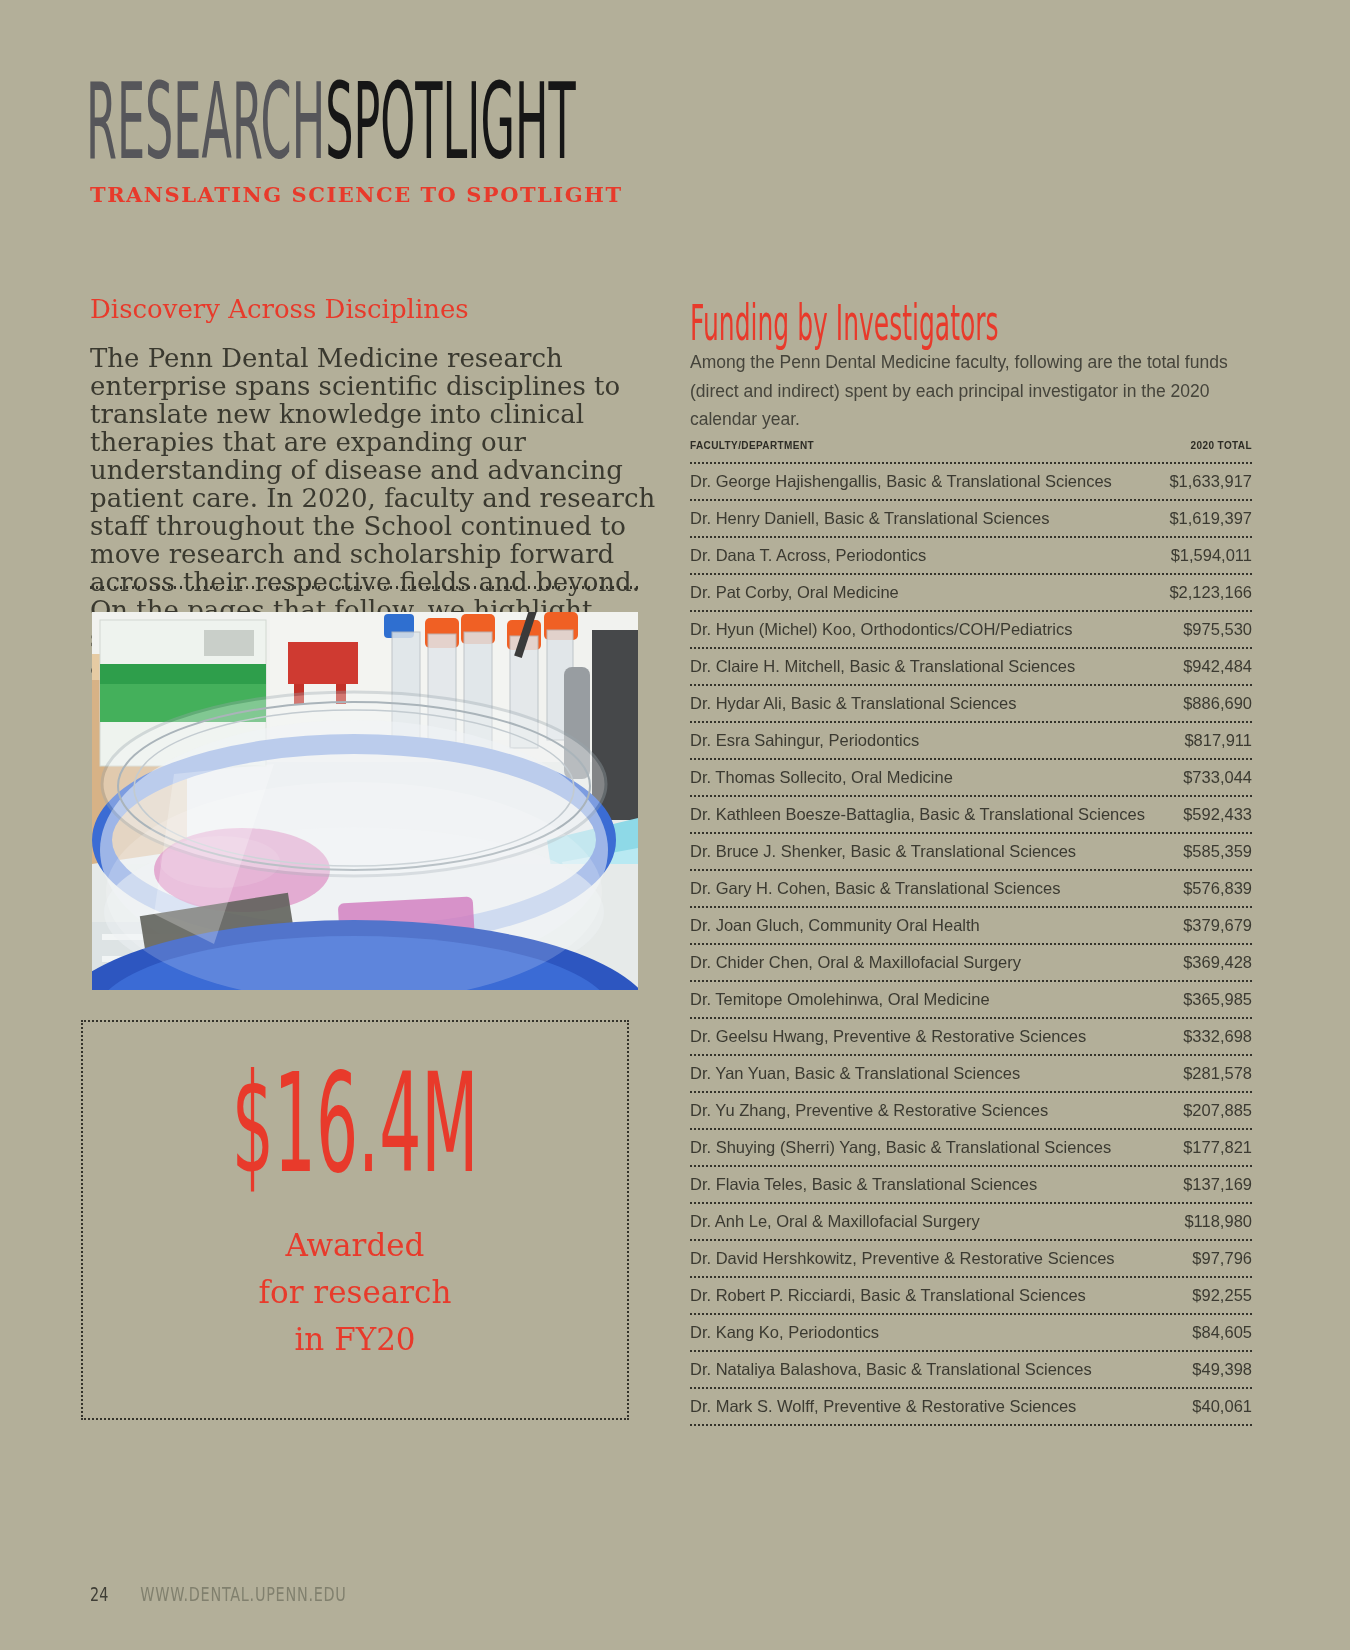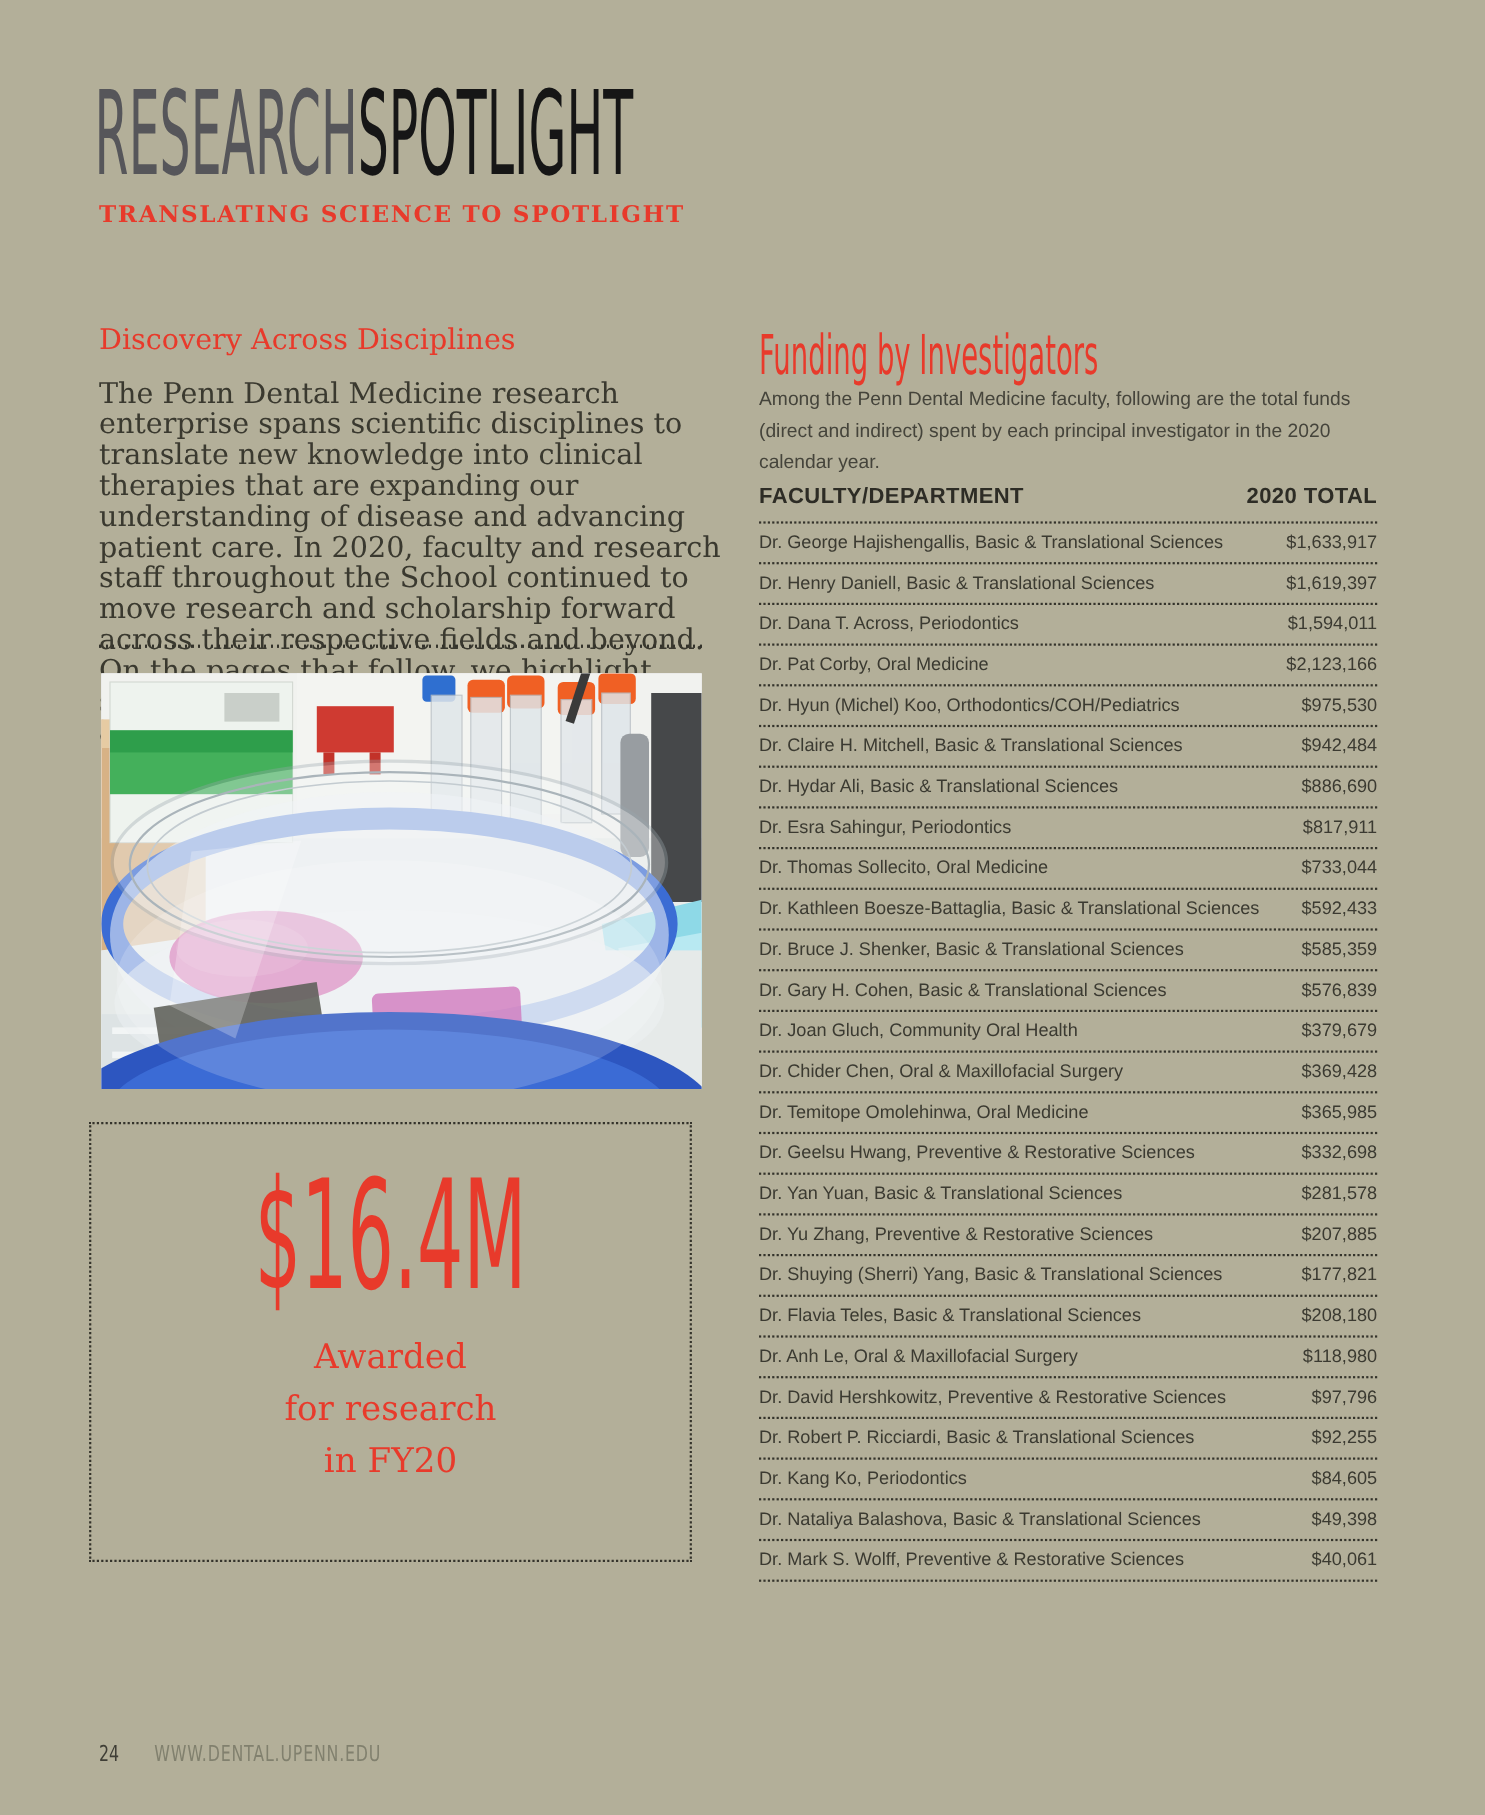--- a/index.html
+++ b/index.html
@@ -51,40 +51,40 @@
   .callout{
     position:absolute;left:81px;top:1020px;width:548px;height:400px;
     border:2px dotted var(--ink);text-align:center;
   }
   .callout-amount{
     margin-top:26px;display:inline-block;white-space:nowrap;
     font-family:"DejaVu Sans",sans-serif;font-size:138px;line-height:1.1;
     color:var(--accent-red);transform:scaleX(.48);transform-origin:50% 0;
   }
   .callout-caption{
-    margin-top:11px;font-family:"DejaVu Serif",serif;font-size:31px;line-height:47px;
+    margin-top:22px;font-family:"DejaVu Serif",serif;font-size:31px;line-height:47px;
     color:var(--accent-red);
   }
   
   .r-heading{
     position:absolute;left:690px;top:298px;white-space:nowrap;
     font-family:"DejaVu Sans",sans-serif;font-size:50px;line-height:1;
     color:var(--accent-red);transform:scaleX(.50);transform-origin:0 0;
   }
   .r-intro{
     position:absolute;left:690px;top:348px;width:548px;
     font-family:"Liberation Sans",sans-serif;font-size:17.5px;line-height:28.5px;color:#45443b;
   }
   .f-table{
     position:absolute;left:690px;top:440px;width:562px;
     font-family:"Liberation Sans",sans-serif;
   }
   .f-table .thead{
     display:flex;justify-content:space-between;align-items:baseline;
-    font-weight:bold;font-size:20px;letter-spacing:.4px;color:#2d2c25;
+    font-weight:bold;font-size:10px;letter-spacing:.4px;color:#2d2c25;
     padding-bottom:11px;
     border-bottom:2px dotted var(--ink);
   }
   .f-table .trow{
     display:flex;justify-content:space-between;align-items:baseline;
     padding:8px 0;border-bottom:2px dotted var(--ink);
     font-size:16.5px;color:#3b3a31;
   }
   .f-table .tname{flex:1 1 auto;padding-right:8px;white-space:nowrap;}
   .f-table .tamount{flex:0 0 auto;text-align:right;white-space:nowrap;}
@@ -269,21 +269,21 @@
         <div class="trow">
           <span class="tname">Dr. Yu Zhang, Preventive &amp; Restorative Sciences</span>
           <span class="tamount">$207,885</span>
         </div>
         <div class="trow">
           <span class="tname">Dr. Shuying (Sherri) Yang, Basic &amp; Translational Sciences</span>
           <span class="tamount">$177,821</span>
         </div>
         <div class="trow">
           <span class="tname">Dr. Flavia Teles, Basic &amp; Translational Sciences</span>
-          <span class="tamount">$208,180</span>
+          <span class="tamount">$137,169</span>
         </div>
         <div class="trow">
           <span class="tname">Dr. Anh Le, Oral &amp; Maxillofacial Surgery</span>
           <span class="tamount">$118,980</span>
         </div>
         <div class="trow">
           <span class="tname">Dr. David Hershkowitz, Preventive &amp; Restorative Sciences</span>
           <span class="tamount">$97,796</span>
         </div>
         <div class="trow">

